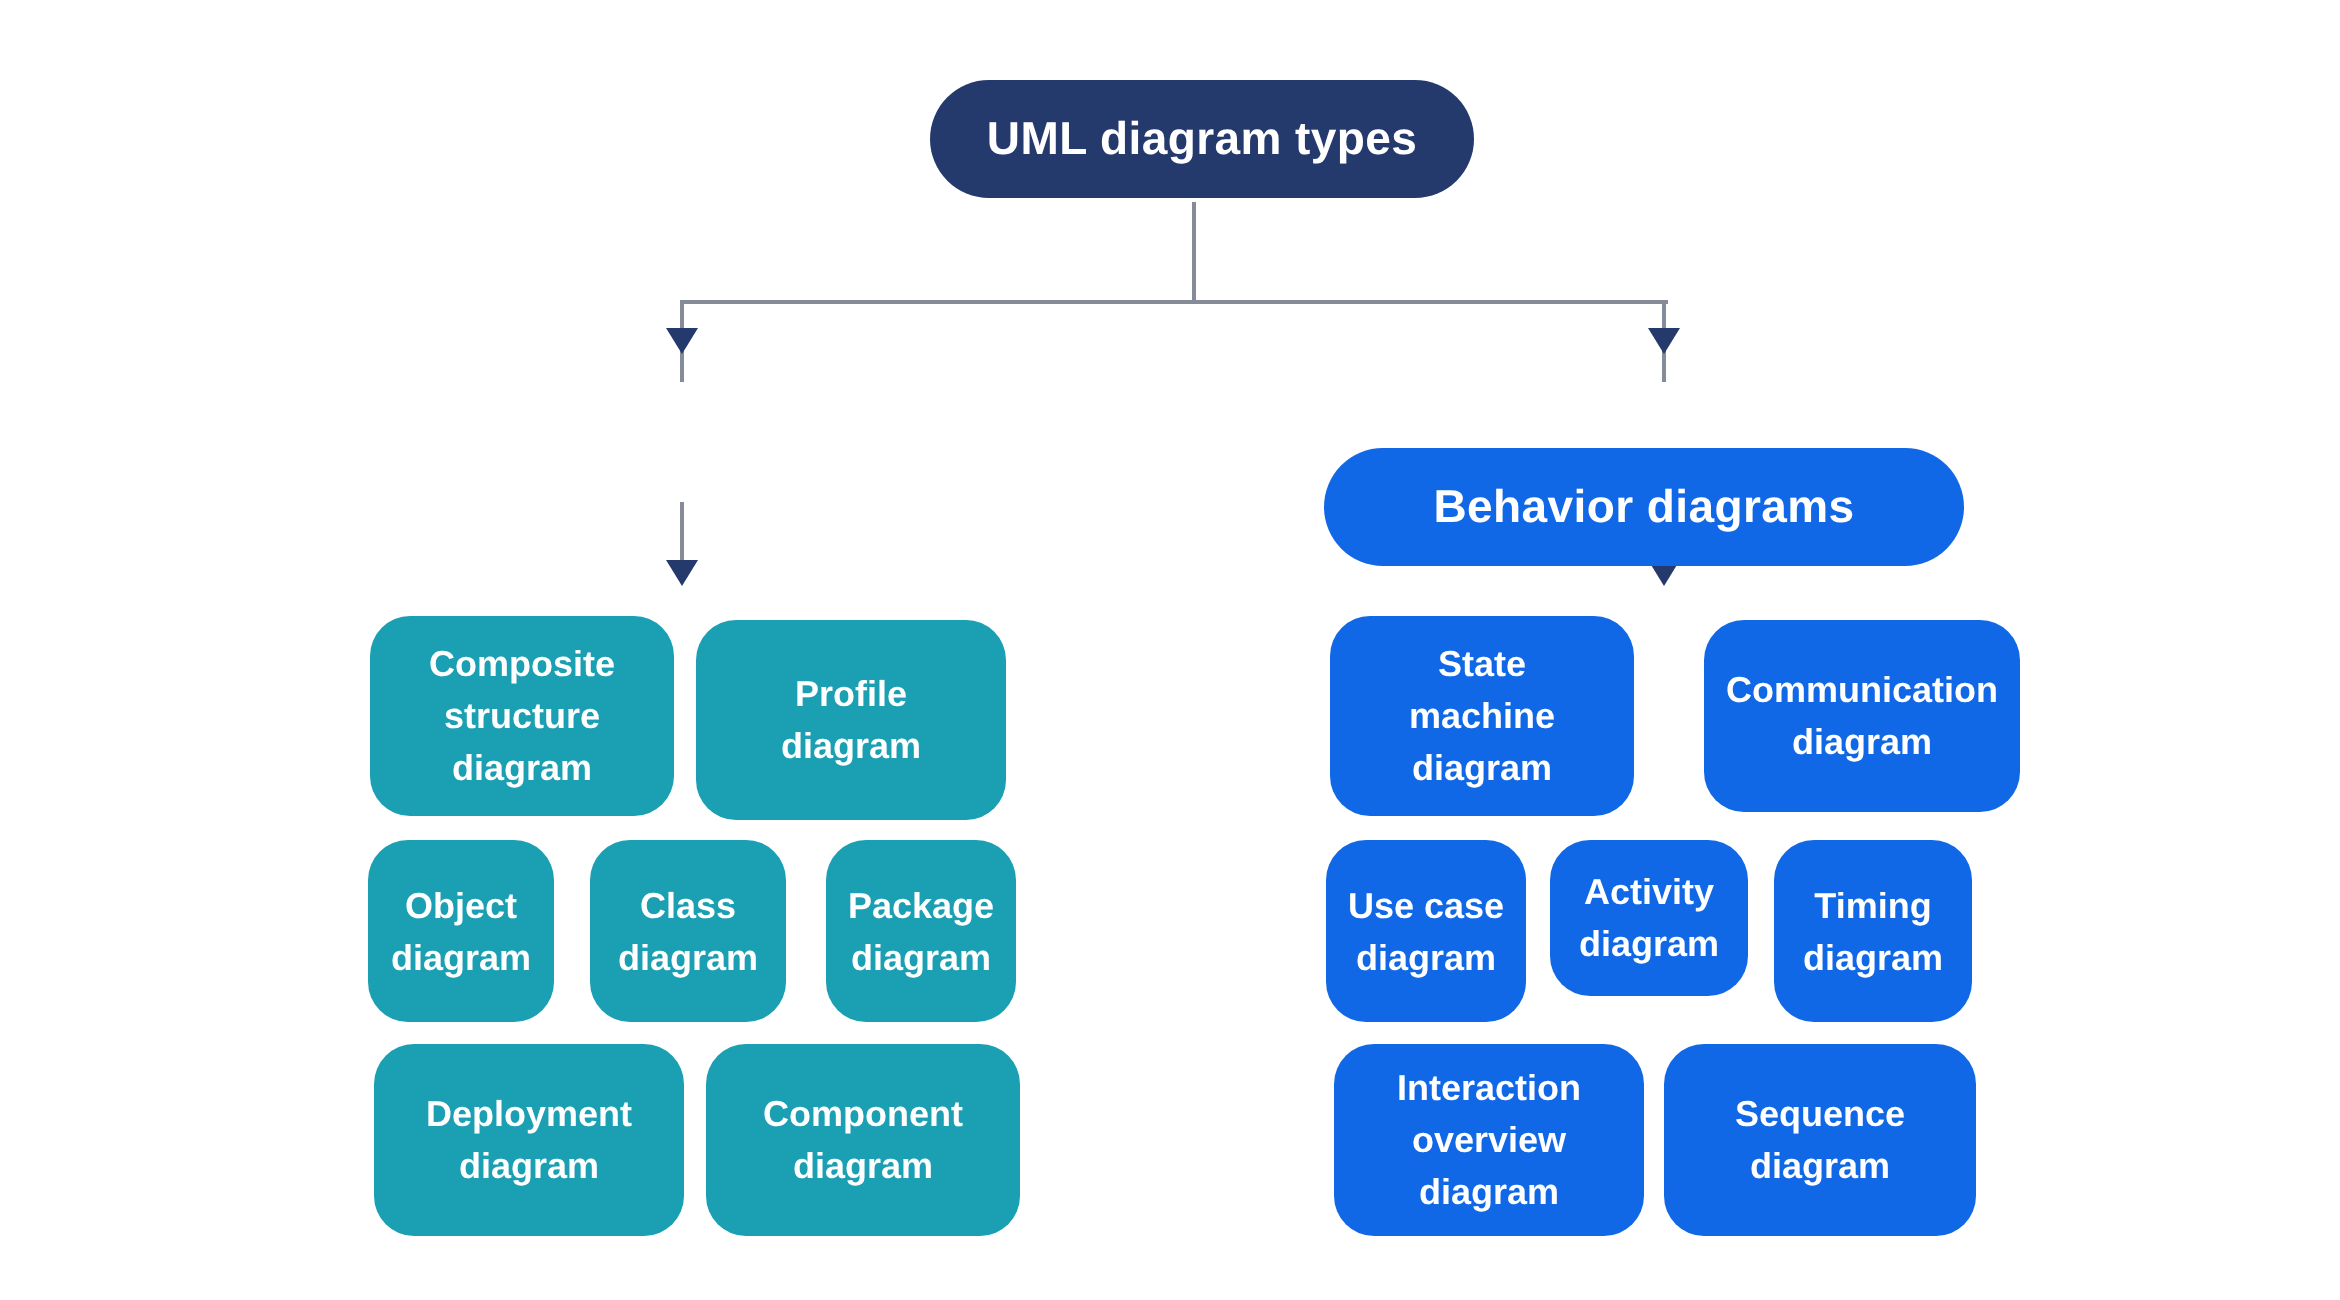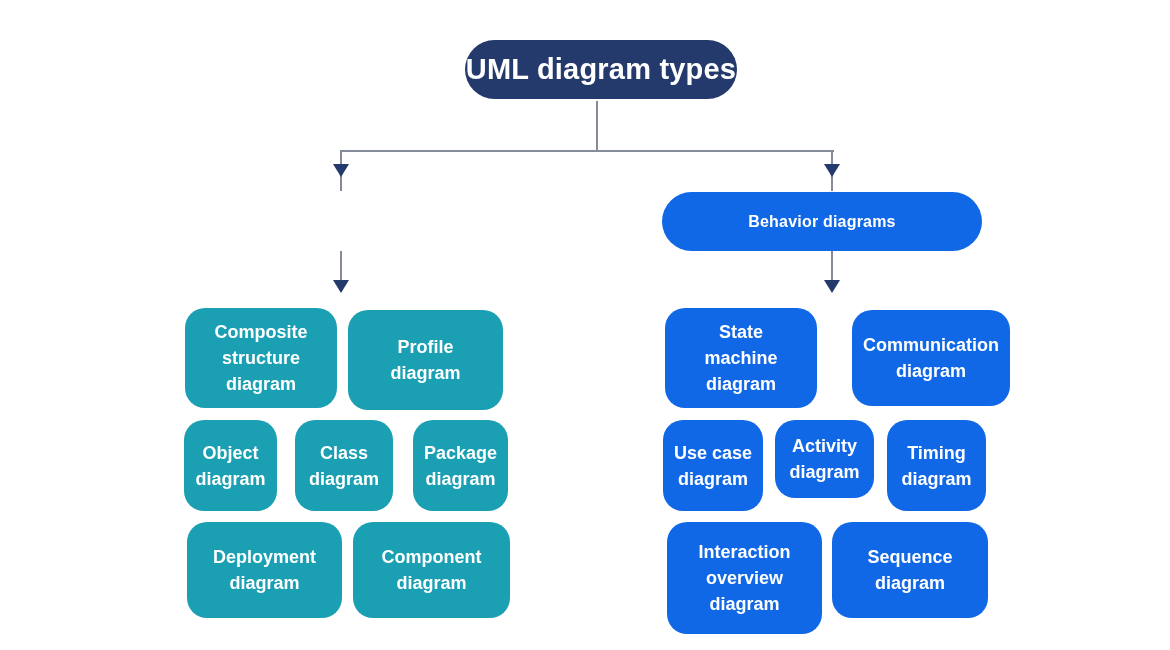--- a/index.html
+++ b/index.html
@@ -30,23 +30,23 @@
   .pill {
     position: absolute;
     display: flex;
     align-items: center;
     justify-content: center;
     color: var(--text, #ffffff);
     font-weight: 700;
     border-radius: 30px;
     letter-spacing: 0.2px;
   }
-  .pill.root  { background: var(--root-fill, #253A6C); font-size: 29px; }
+  .pill.root  { background: var(--root-fill, #253A6C); font-size: 23px; }
   .pill.teal  { background: var(--structure-fill, #1B9FB3); font-size: 23px; }
-  .pill.blue  { background: var(--behavior-fill, #1068E7); font-size: 16px; }
+  .pill.blue  { background: var(--behavior-fill, #1068E7); font-size: 23px; margin-top: 32px; }
   .node {
     position: absolute;
     display: flex;
     align-items: center;
     justify-content: center;
     text-align: center;
     color: var(--text, #ffffff);
     font-weight: 700;
     font-size: 18px;
     line-height: 26px;
@@ -99,19 +99,19 @@
 machine
 diagram</div>
   <div class="node blue" style="left:828px; top:310px; width:158px; height:96px;margin-left:24px;">Communication
 diagram</div>
   <div class="node blue" style="left:663px; top:420px; width:100px; height:91px;">Use case
 diagram</div>
   <div class="node blue" style="left:775px; top:420px; width:99px; height:78px;">Activity
 diagram</div>
   <div class="node blue" style="left:887px; top:420px; width:99px; height:91px;">Timing
 diagram</div>
-  <div class="node blue" style="left:667px; top:522px; width:155px; height:112px;">Interaction
+  <div class="node blue" style="left:667px; top:522px; width:155px; height:96px;">Interaction
 overview
 diagram</div>
   <div class="node blue" style="left:832px; top:522px; width:156px; height:96px;">Sequence
 diagram</div>
 
 </div>
 
 </body></html>

